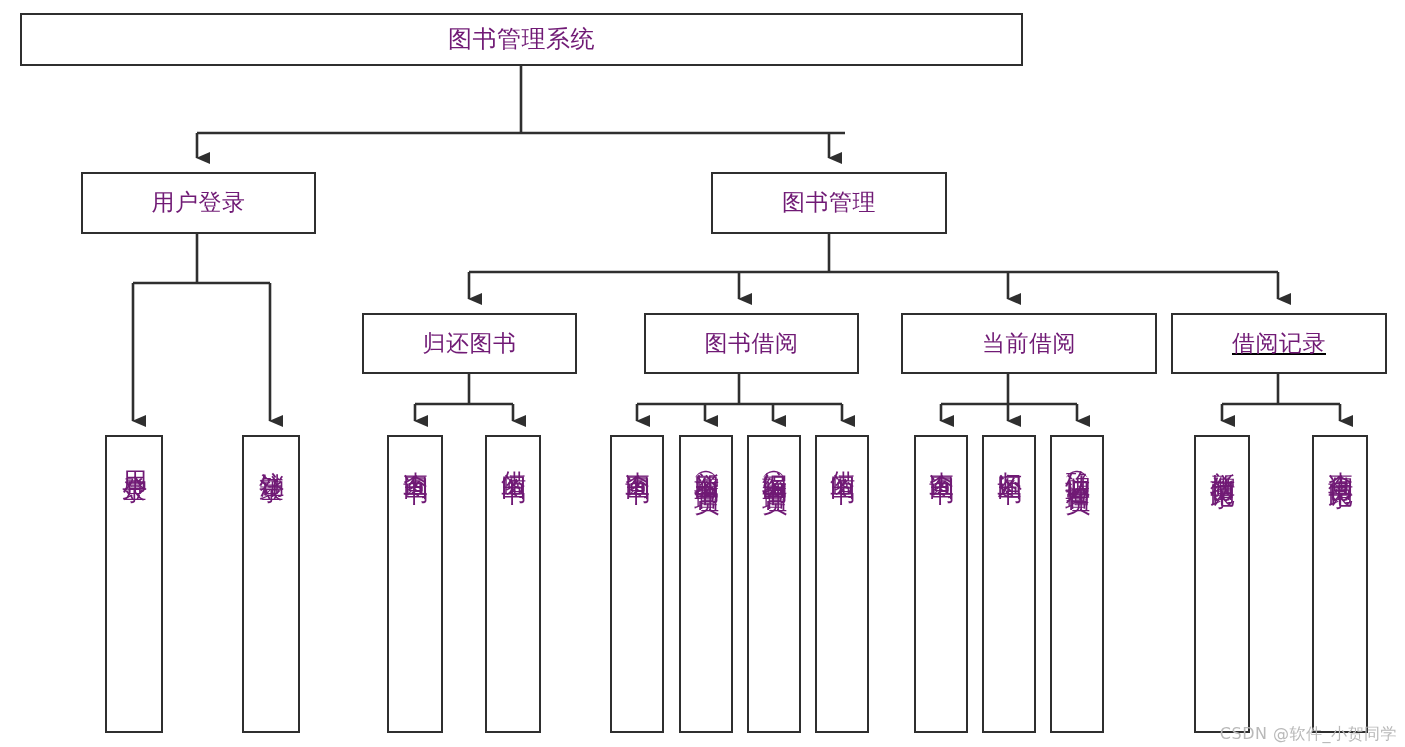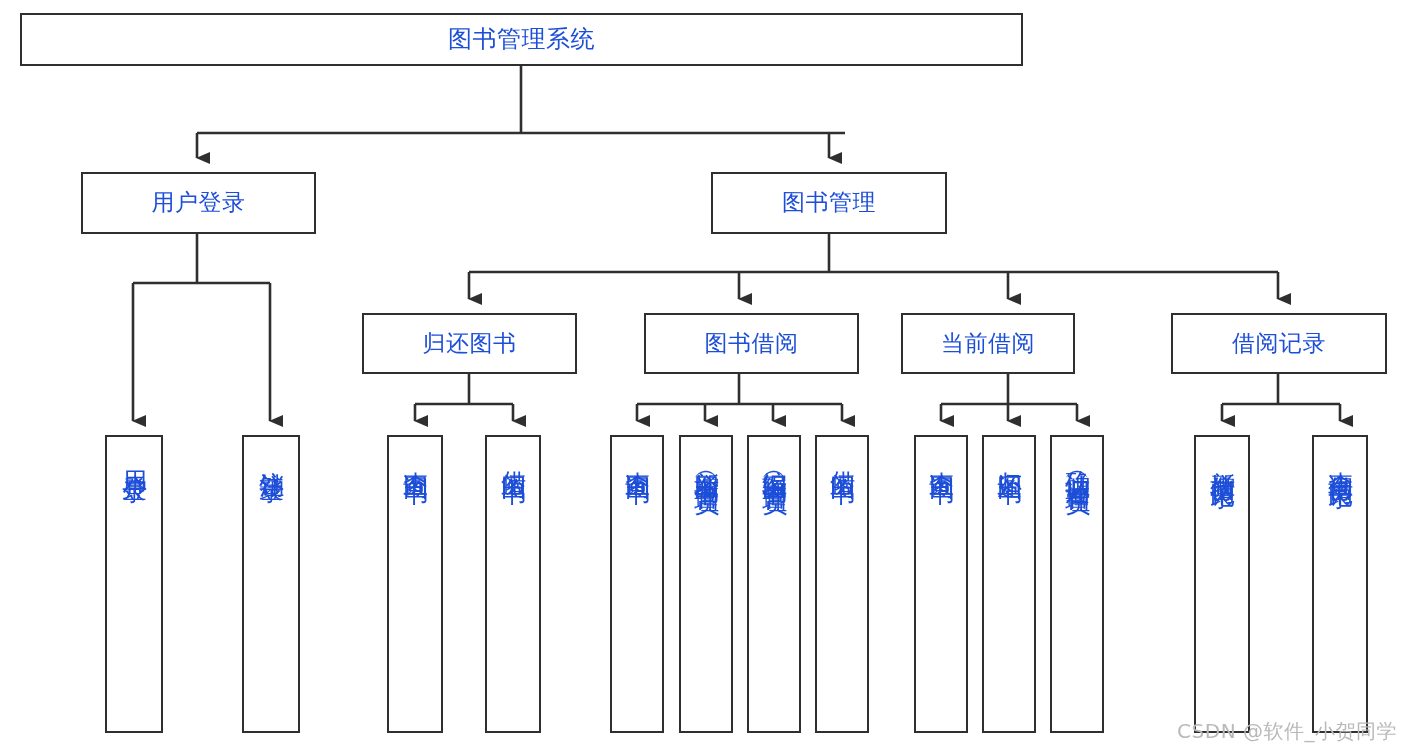--- a/index.html
+++ b/index.html
@@ -30,21 +30,21 @@
     position: absolute;
     box-sizing: border-box;
     background: #ffffff;
     border: 2.2px solid #2f2f2f;
     display: flex;
     align-items: center;
     justify-content: center;
     z-index: 2;
   }
   .node-label {
-    color: #1d4ed8;
+    color: #701a75;
     letter-spacing: 0.5px;
     line-height: 1.12;
     white-space: nowrap;
   }
   
   .node.horiz .node-label {
     font-size: 23px;
   }
   .node.root .node-label {
     font-size: 24px;
@@ -60,21 +60,21 @@
     text-orientation: upright;
     font-size: 25px;
     line-height: 1.06;
     letter-spacing: 3px;
     white-space: nowrap;
   }
   #watermark {
     position: absolute;
     right: 8px;
     bottom: 2px;
-    font-size: 20px;
+    font-size: 16px;
     color: #b9b9b9;
     letter-spacing: 0.5px;
     z-index: 3;
     white-space: nowrap;
   }
 </style>
 </head>
 <body>
 
 <div id="diagram-root">
@@ -139,24 +139,24 @@
   <div class="node horiz" style="left:711px; top:172px; width:236px; height:62px;text-align:center;">
     <span class="node-label">图书管理</span>
   </div>
 
   <div class="node horiz" style="left:362px; top:313px; width:215px; height:61px;">
     <span class="node-label">归还图书</span>
   </div>
   <div class="node horiz" style="left:632px; top:313px; width:215px; height:61px;margin-left:12px;">
     <span class="node-label">图书借阅</span>
   </div>
-  <div class="node horiz" style="left:901px; top:313px; width:174px; height:61px;">
+  <div class="node horiz" style="left:901px; top:313px; width:256px; height:61px;">
     <span class="node-label">当前借阅</span>
   </div>
-  <div class="node horiz" style="left:1171px; top:313px; width:216px; height:61px;">
+  <div class="node horiz" style="left:1171px; top:313px; width:216px; height:61px;text-decoration:underline;">
     <span class="node-label">借阅记录</span>
   </div>
 
   <div class="node vert" style="left:105px; top:435px; width:58px; height:298px;">
     <span class="node-label">用户登录</span>
   </div>
   <div class="node vert" style="left:242px; top:435px; width:58px; height:298px;">
     <span class="node-label">注销登录</span>
   </div>
 

